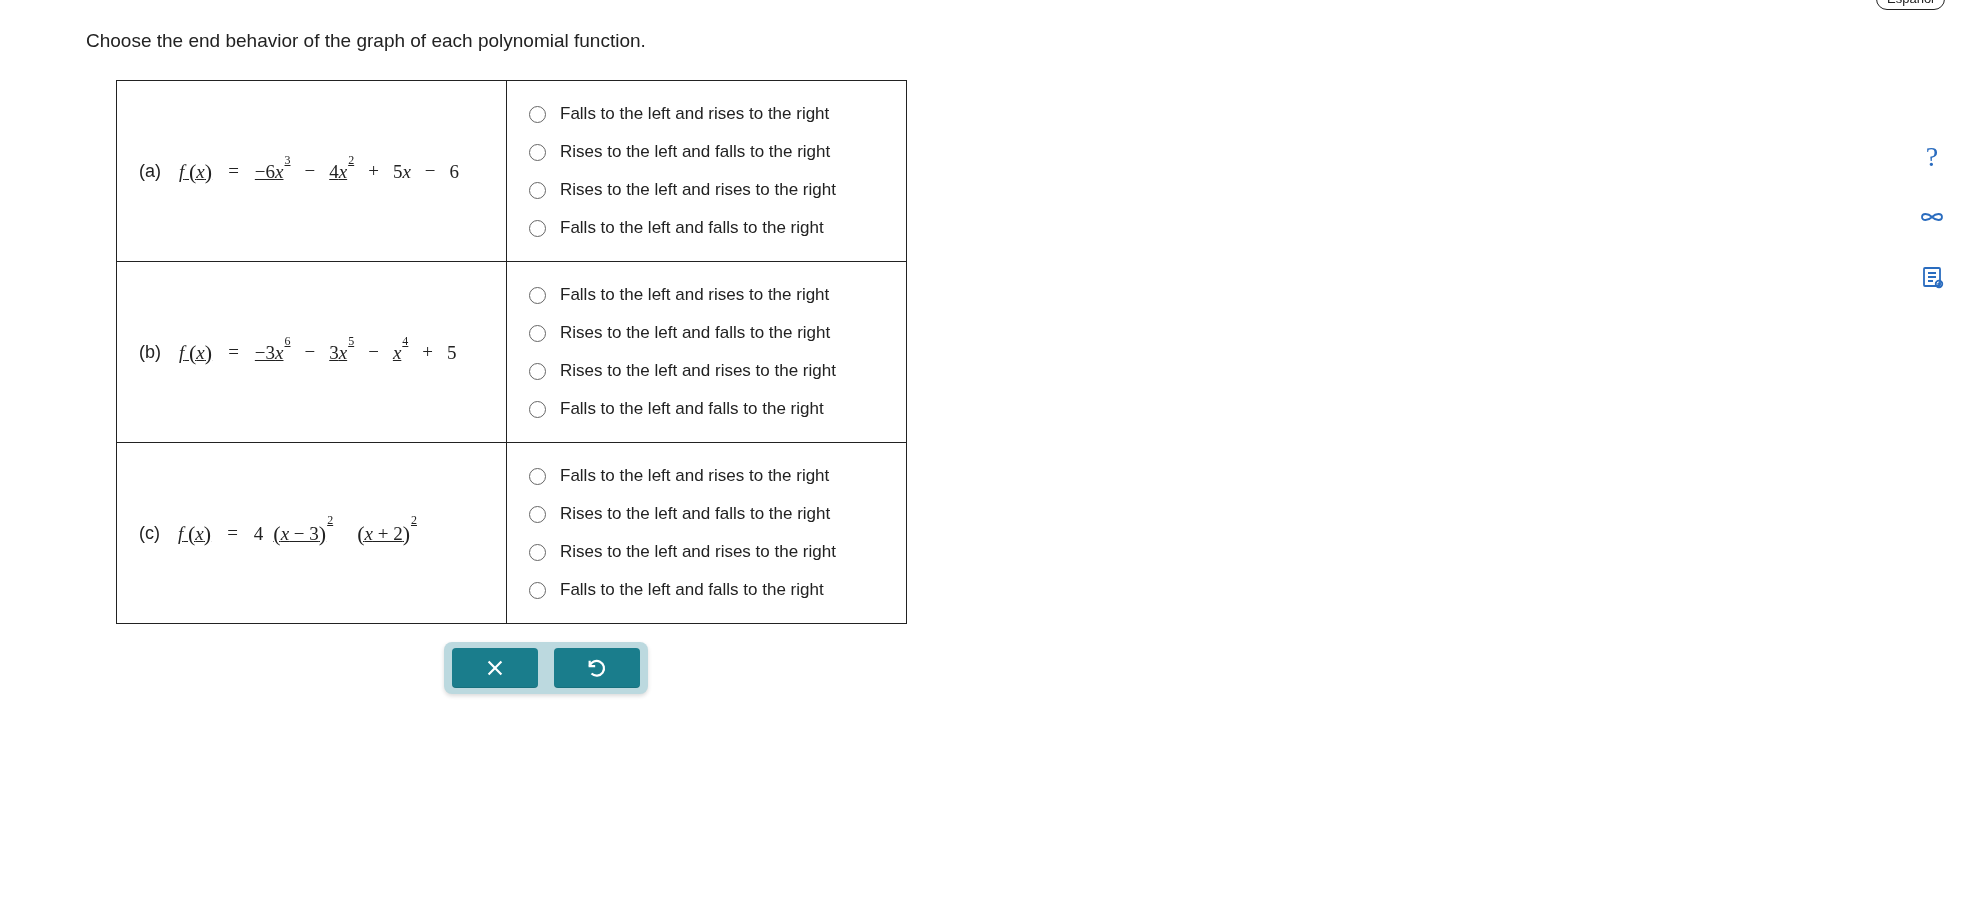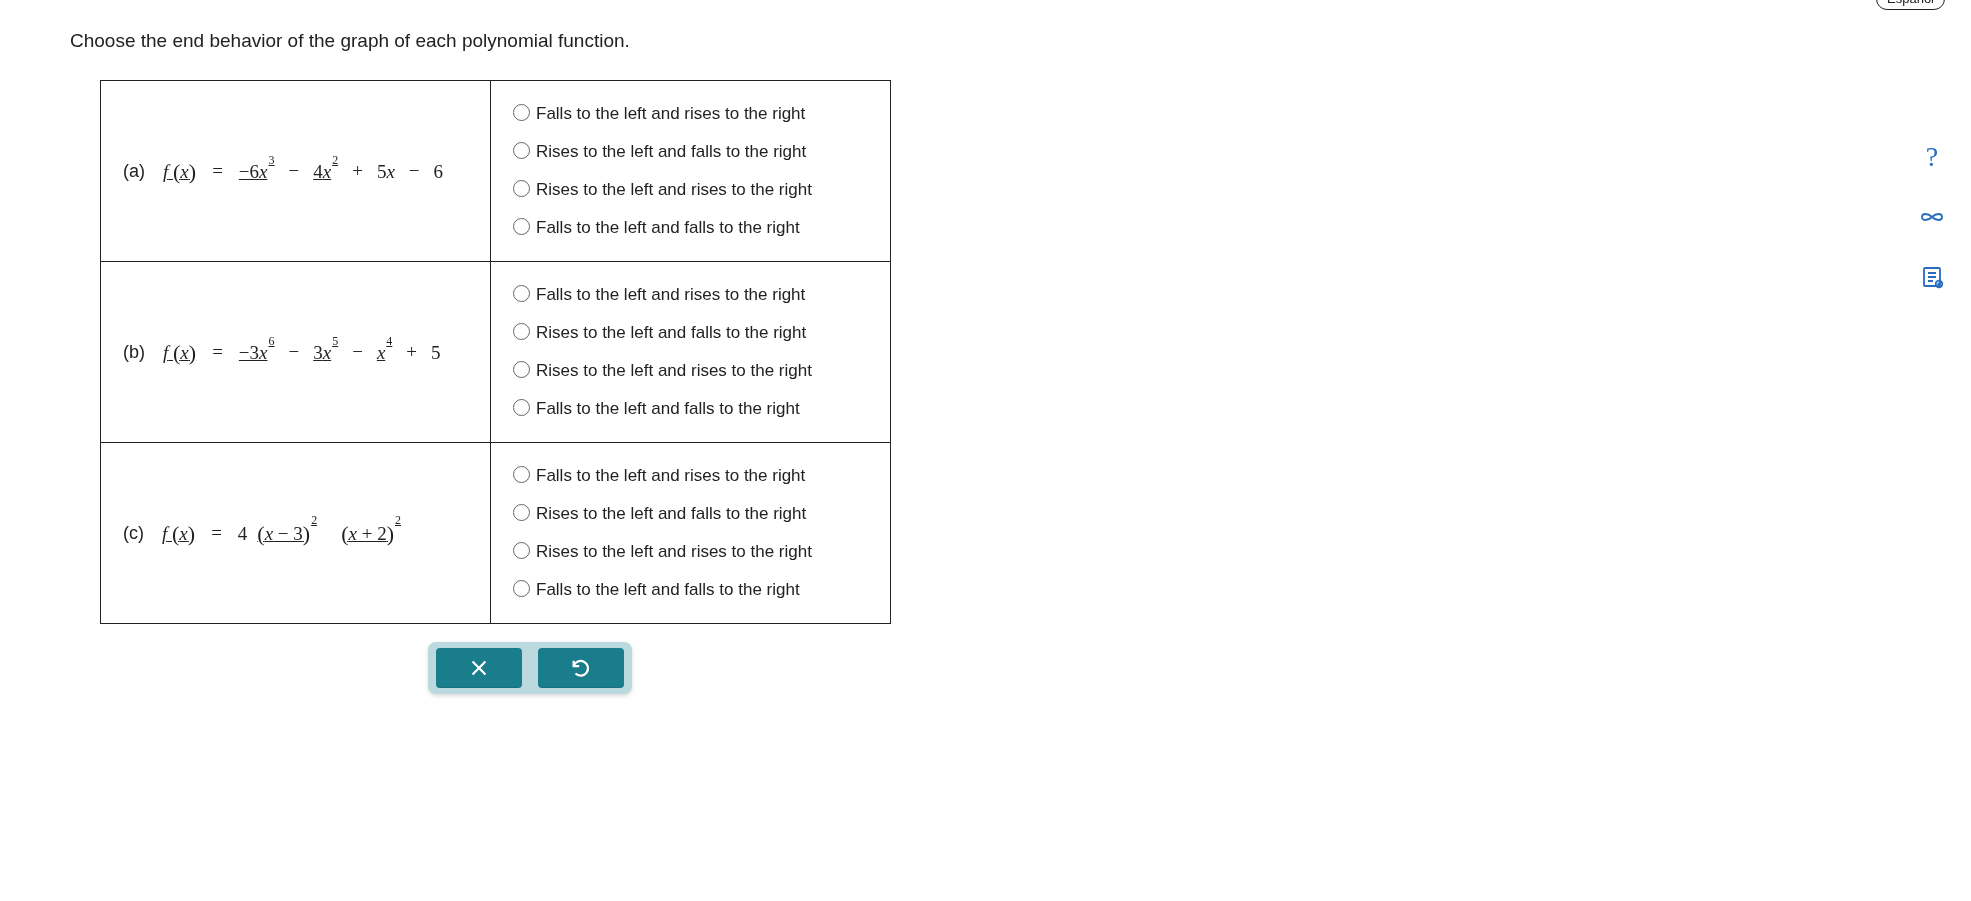--- a/index.html
+++ b/index.html
@@ -4,39 +4,40 @@
 <style>
   * { box-sizing: border-box; }
   body {
     font-family: Arial, Helvetica, sans-serif;
     margin: 0;
     padding: 0;
     background: #fff;
     color: #222;
     font-size: 17px;
   }
-  .page { padding: 30px 70px; position: relative; min-height: 901px; }
+  .page { padding: 30px 50px; position: relative; min-height: 901px; margin-left: 36px; }
   .prompt { font-size: 19px; margin: 0 0 28px 0; }
 
   table.qtable {
     border-collapse: collapse;
     margin-left: 30px;
   }
   table.qtable td {
     border: 1.5px solid #222;
     padding: 14px 22px;
     vertical-align: middle;
   }
   td.func-cell { width: 390px; }
   td.opts-cell { width: 400px; padding: 12px 22px; }
 
   .opt-row {
     display: flex;
+    align-items: center;
     padding: 9px 0;
-    gap: 6px;
+    gap: 14px;
   }
   .radio {
     width: 17px; height: 17px;
     border: 1.5px solid #666;
     border-radius: 50%;
     flex: 0 0 auto;
     background: #fff;
   }
   .opt-label { font-size: 17px; }
 

